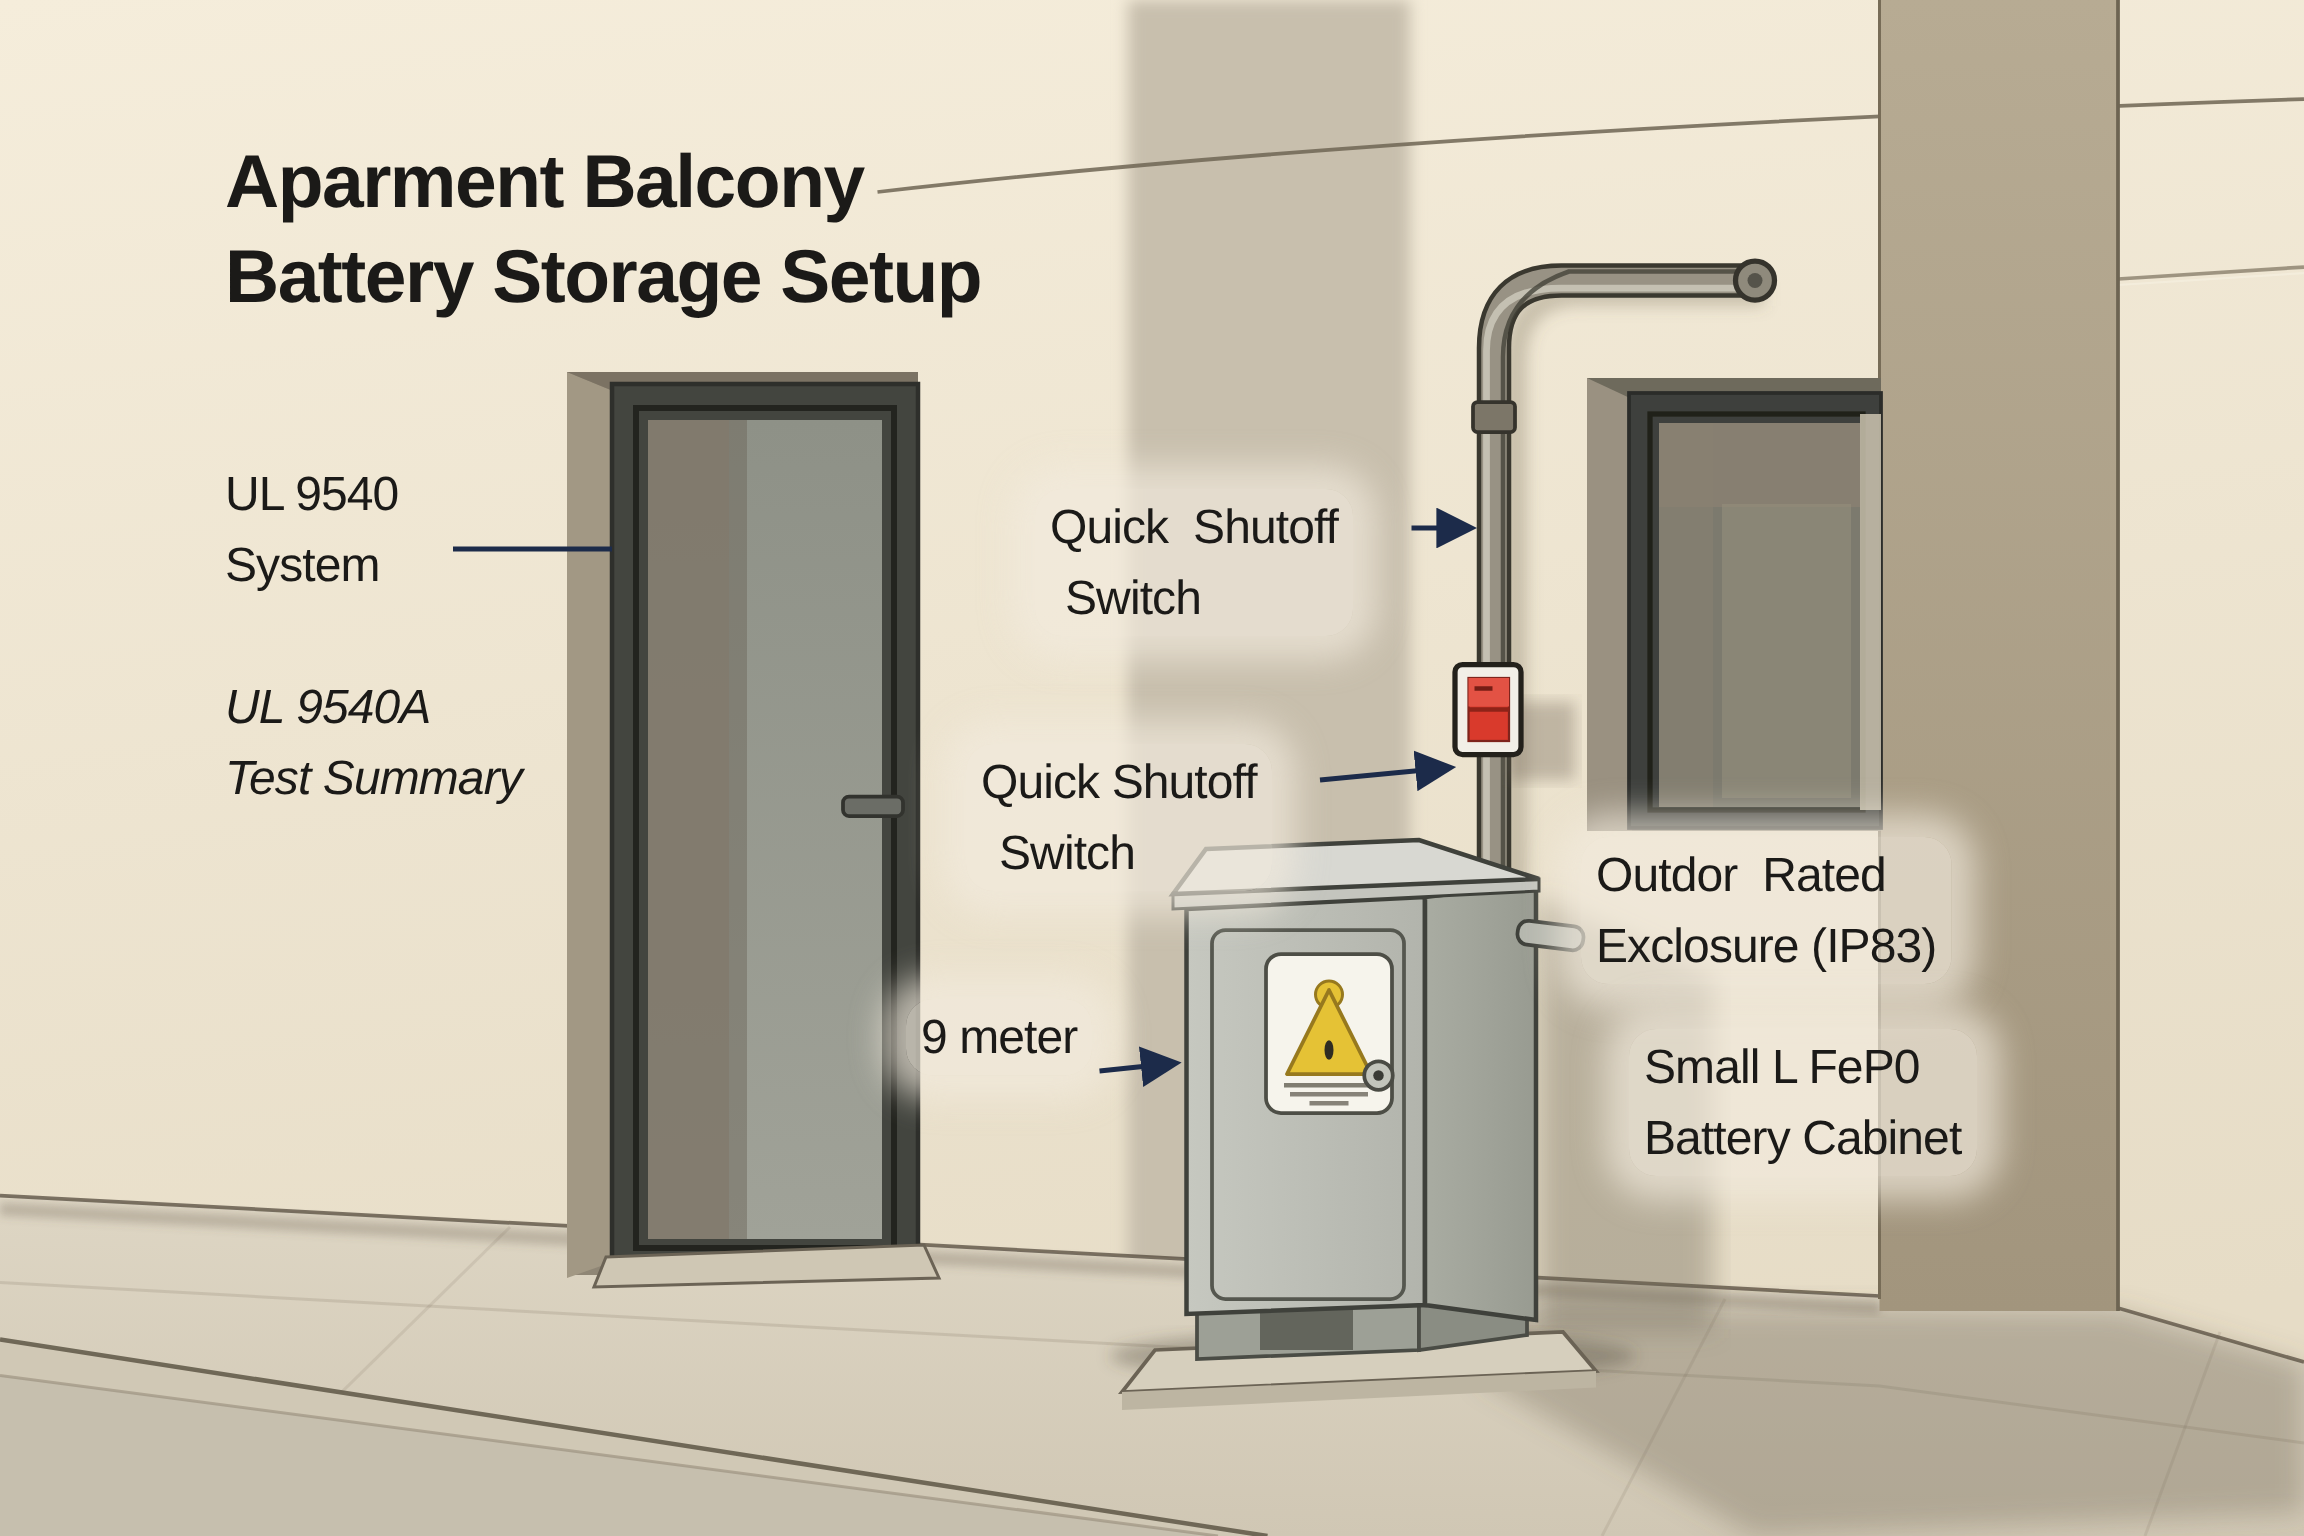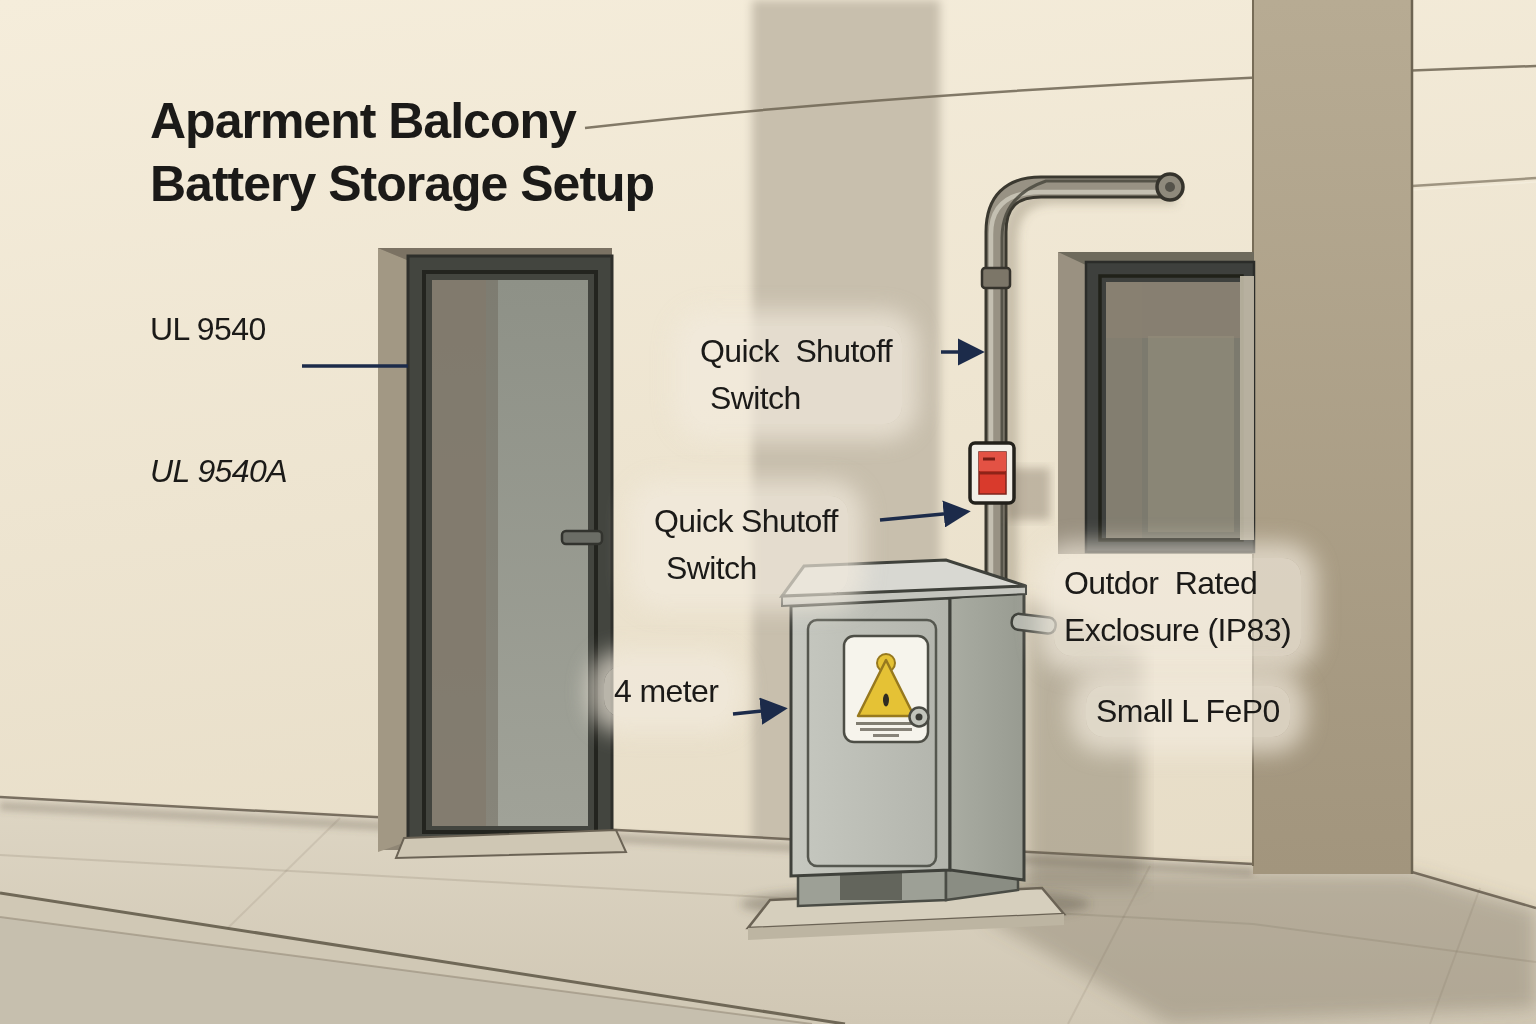--- a/index.html
+++ b/index.html
@@ -177,33 +177,33 @@
       <circle cx="919" cy="717" r="9.5" fill="#c2c4bb" stroke="#4a4b44" stroke-width="2.5"></circle>
       <circle cx="919" cy="717" r="3.5" fill="#3a3b35"></circle>
       <g transform="rotate(7 1020 620)">
         <rect x="1012" y="614" width="44" height="16" rx="7" fill="#b6b8af" stroke="#3f413b" stroke-width="2.5"></rect>
       </g>
     </g>
   </svg>
 
   <div class="title"><span class="l1">Aparment Balcony</span><br><span class="l2">Battery Storage Setup</span></div>
 
-  <div class="label" style="left:140px;top:304px;background:none;box-shadow:none;"><span>UL 9540</span></div>
-
-  <div class="label" style="left:140px;top:446px;background:none;box-shadow:none;font-style:italic;"><span>UL 9540A</span></div>
+  <div class="label" style="left:140px;top:304px;background:none;box-shadow:none;"><span>UL 9540</span><span class="l2">System</span></div>
+
+  <div class="label" style="left:140px;top:446px;background:none;box-shadow:none;font-style:italic;"><span>UL 9540A</span><span class="l2">Test Summary</span></div>
 
   <div class="label" style="left:690px;top:326px;"><span>Quick  Shutoff</span><span class="l2 indent1">Switch</span></div>
 
   <div class="label" style="left:644px;top:496px;"><span>Quick Shutoff</span><span class="l2 indent2">Switch</span></div>
 
-  <div class="label" style="left:604px;top:666px;"><span>4 meter</span></div>
+  <div class="label" style="left:604px;top:666px;"><span>9 meter</span></div>
 
   <div class="label" style="left:1054px;top:558px;"><span>Outdor  Rated</span><span class="l2">Exclosure (IP83)</span></div>
 
-  <div class="label" style="left:1086px;top:686px;"><span>Small L FeP0</span></div>
+  <div class="label" style="left:1086px;top:686px;"><span>Small L FeP0</span><span class="l2">Battery Cabinet</span></div>
 
   <svg id="overlay" viewBox="0 0 1536 1024">
     <defs>
       <marker id="arrowHead" markerWidth="8" markerHeight="8" refX="6" refY="4" orient="auto">
         <path d="M0,0 L8,4 L0,8 Z" fill="#1c2b4a"></path>
       </marker>
     </defs>
     <line class="annotation-line" x1="302" y1="366" x2="408" y2="366"></line>
     <line class="annotation-line" x1="941" y1="352" x2="978" y2="352" marker-end="url(#arrowHead)"></line>
     <line class="annotation-line" x1="880" y1="520" x2="964" y2="512" marker-end="url(#arrowHead)"></line>

